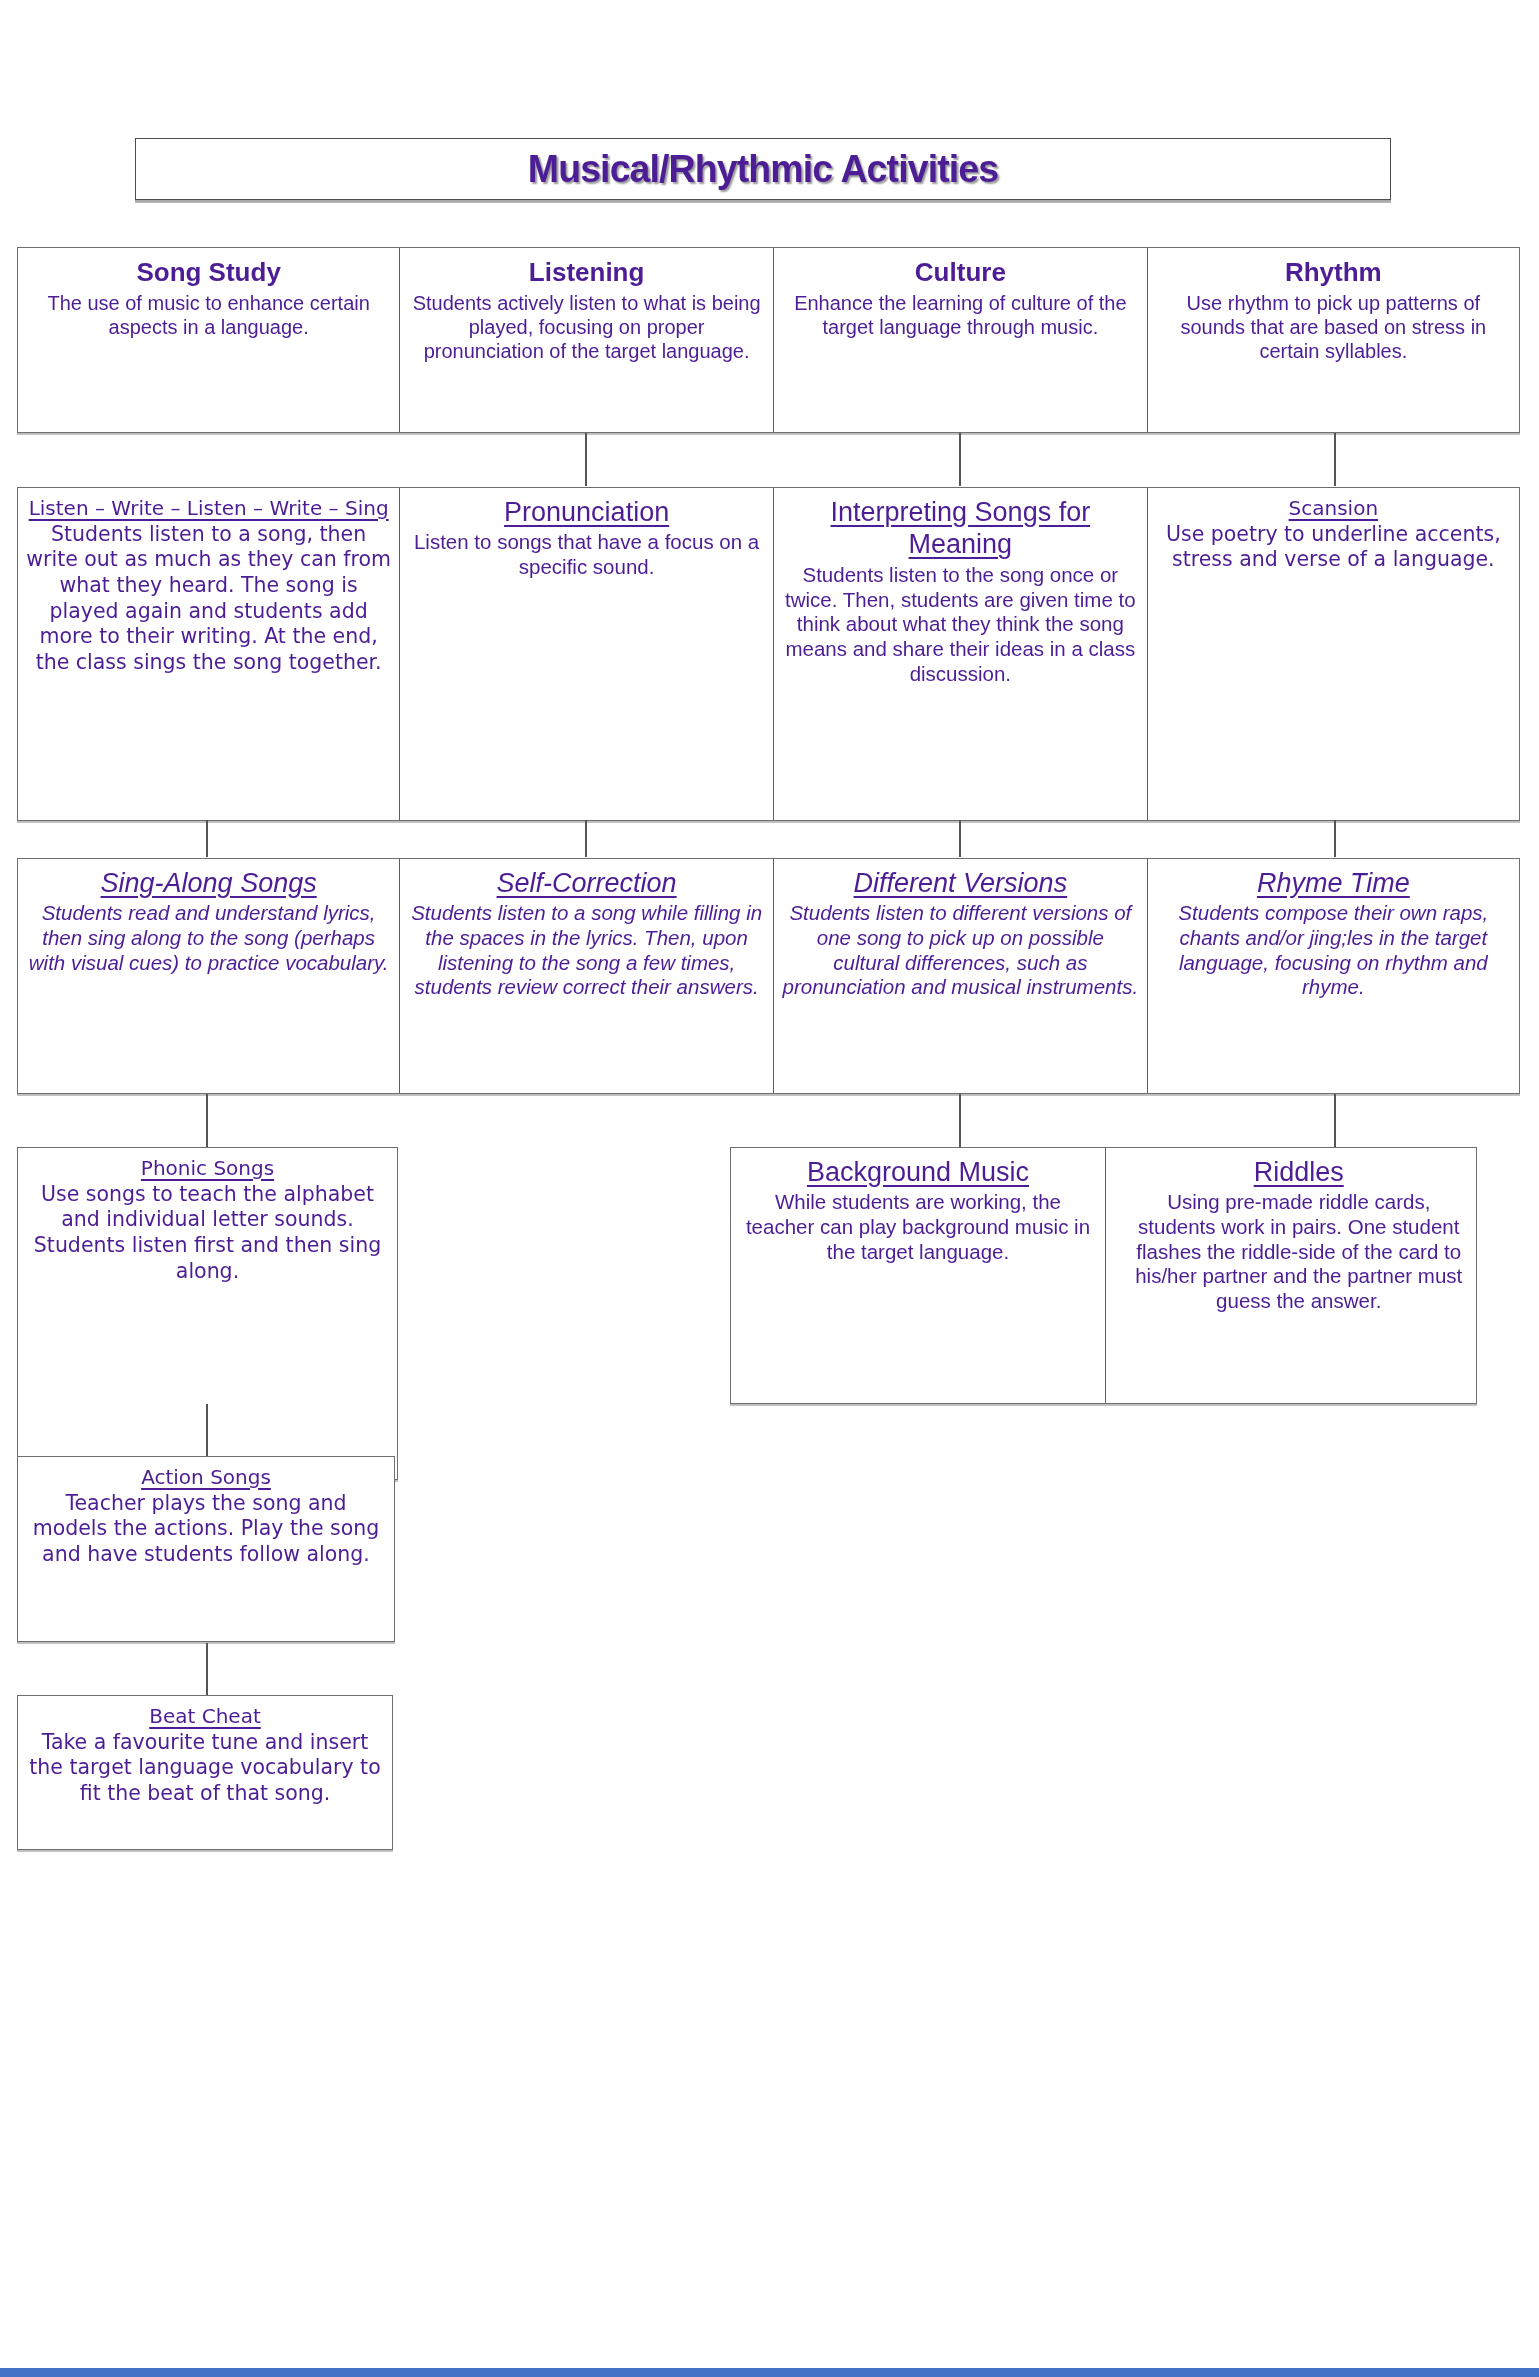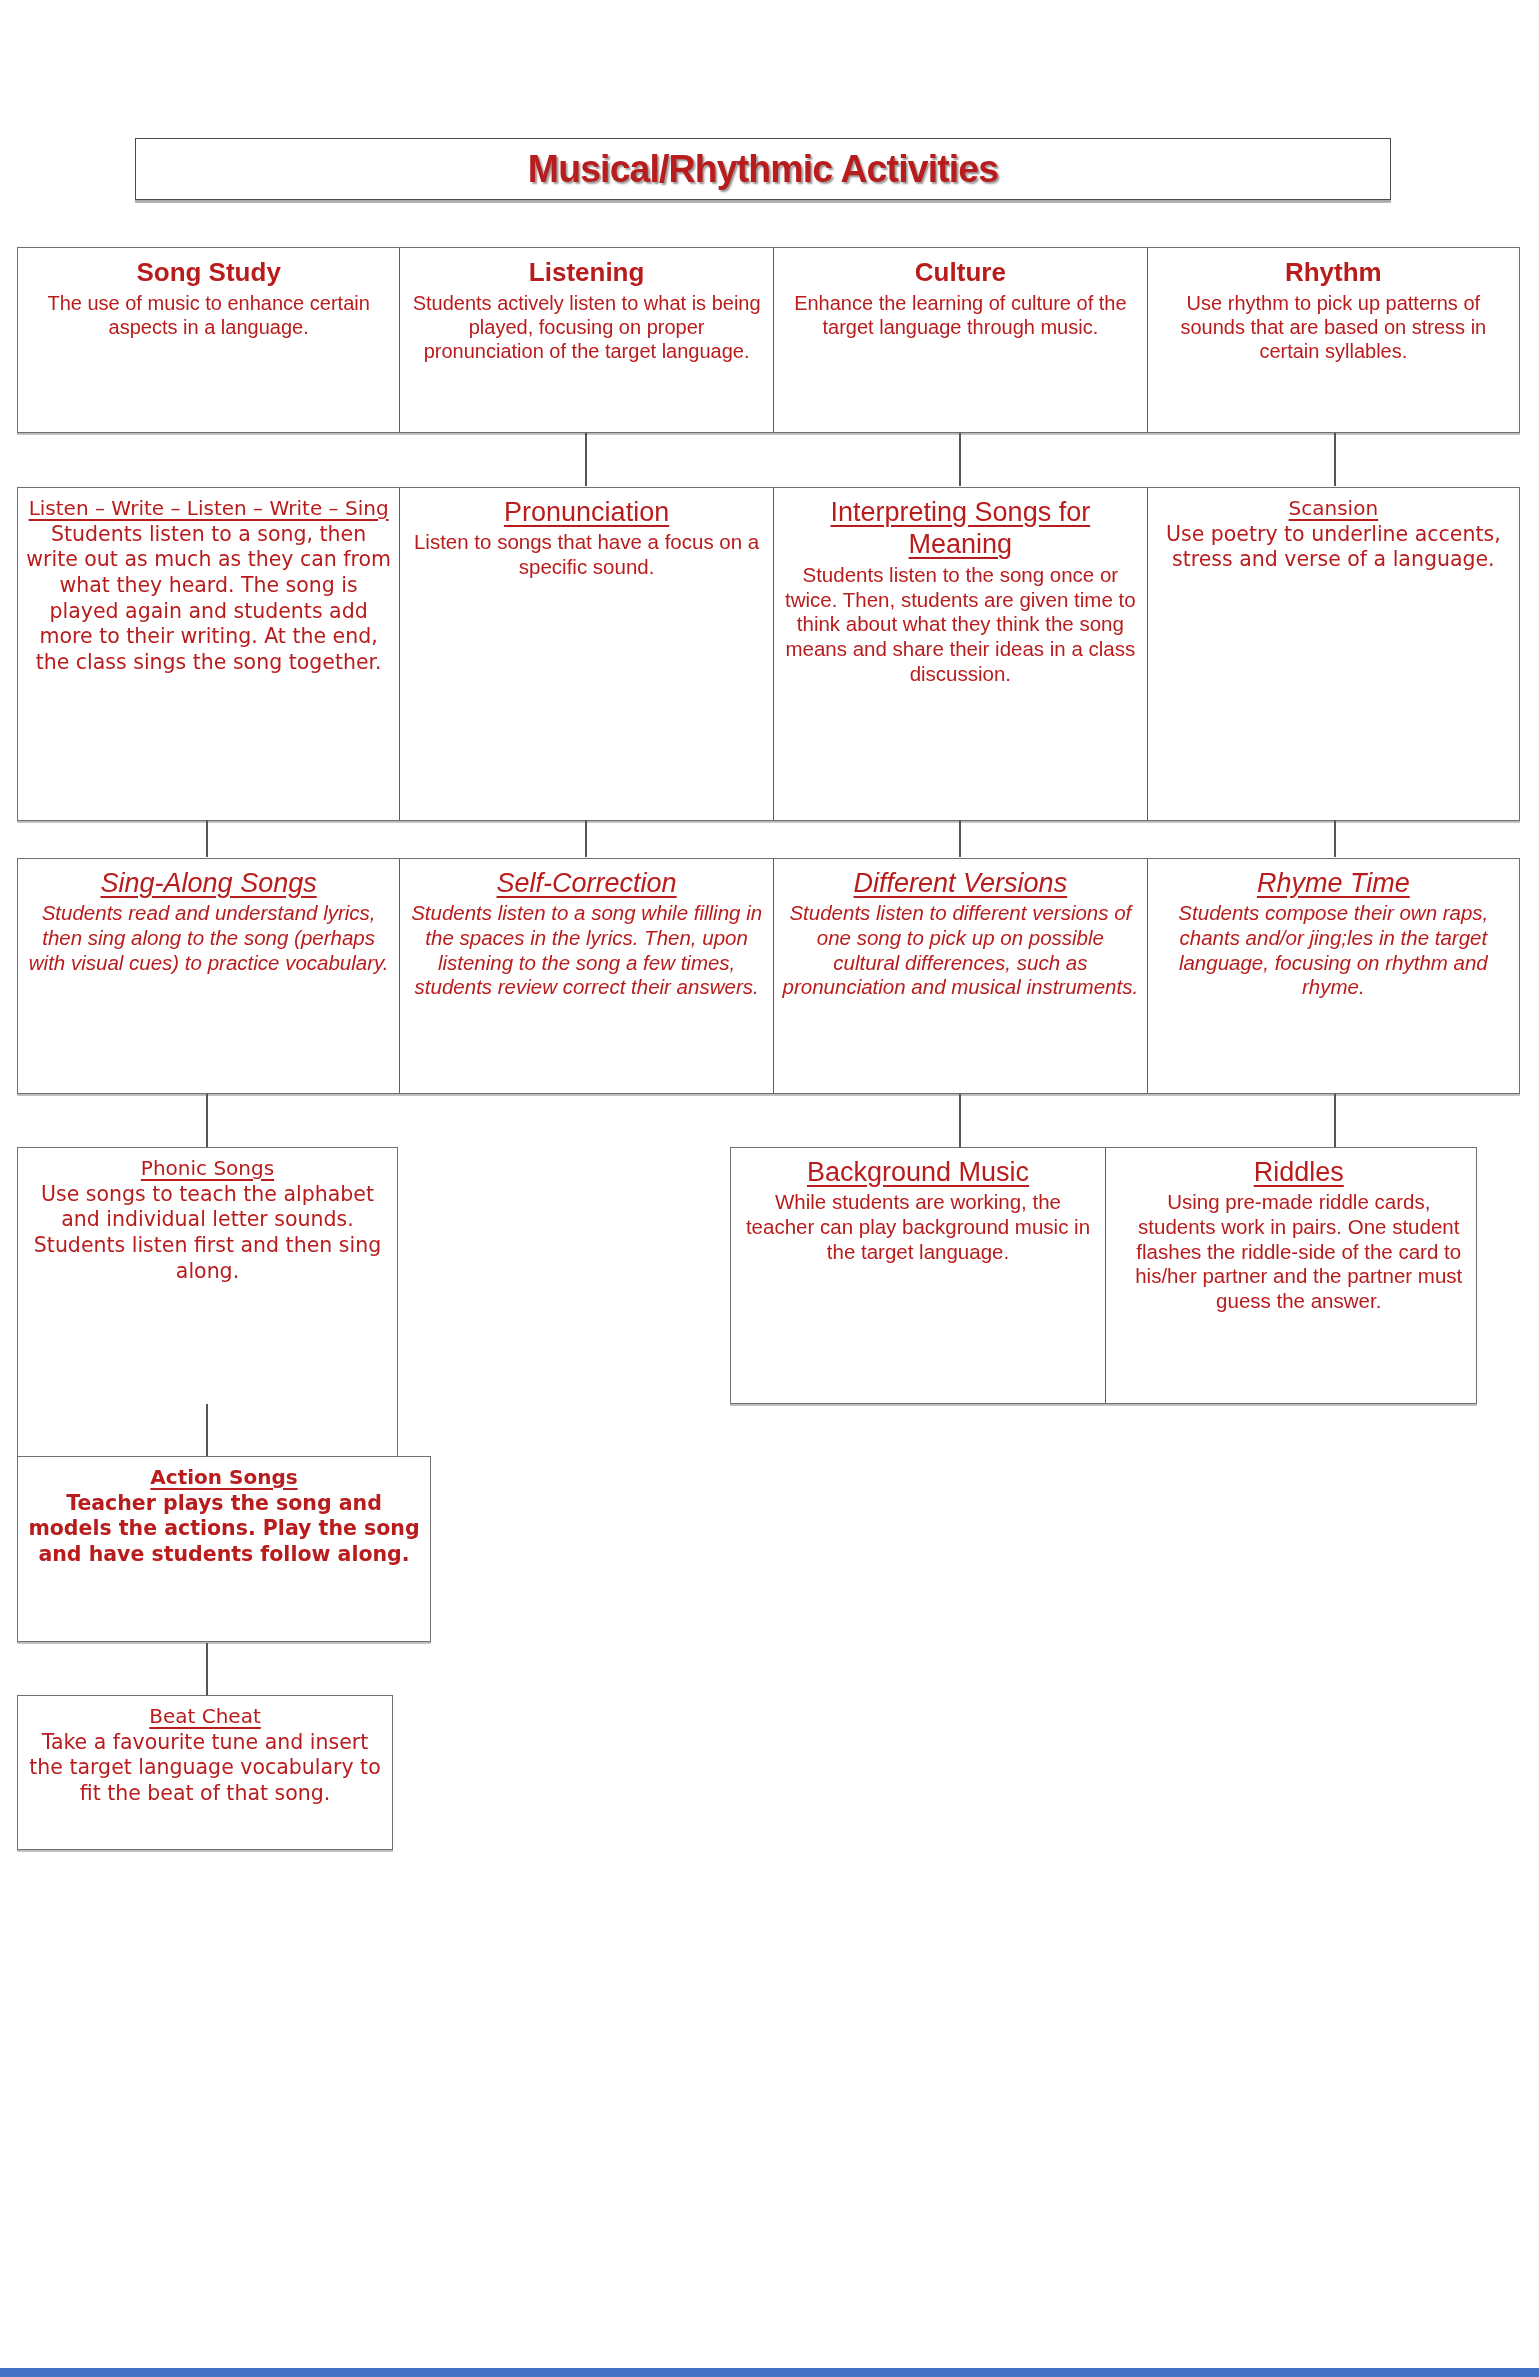--- a/index.html
+++ b/index.html
@@ -1,21 +1,21 @@
 <!DOCTYPE html>
 <html style="font-size:15px"><head>
 <meta charset="utf-8">
 <style>
   html,body{margin:0;padding:0;background:#ffffff;}
   #page{
     position:relative;
     width:1539px;height:2377px;
     background:#ffffff;
     font-family:"Liberation Sans", sans-serif;
-    color:#b91c1c;
+    color:#4c1d95;
     overflow:hidden;
   }
   
   #title-box{
     position:absolute;left:135px;top:138px;width:1254px;height:60px;
     border:1.9px solid #4c4c4c;
     box-shadow:0 2.8px 0 #a9a9a9;
     display:flex;align-items:center;justify-content:center;
     background:#fff;
   }
@@ -156,21 +156,21 @@
       <div class="box-body">While students are working, the teacher can play background music in the target language.</div>
     </div>
     <div class="cell narrow" style="width:49.8%;padding-left:23px;">
       <div class="box-title">Riddles</div>
       <div class="box-body">Using pre-made riddle cards, students work in pairs. One student flashes the riddle-side of the card to his/her partner and the partner must guess the answer.</div>
     </div>
   </div>
 
   <div class="connector" style="left: 206px; top: 1404px; height: 52px; background: rgb(85, 85, 85);"></div>
 
-  <div class="strip" style="left:17px;top:1456px;width:414px;height:186px;font-weight:bold;">
+  <div class="strip" style="left:17px;top:1456px;width:378px;height:186px;">
     <div class="cell gothic" style="width:100%;">
       <div class="box-title">Action Songs</div>
       <div class="box-body">Teacher plays the song and models the actions. Play the song and have students follow along.</div>
     </div>
   </div>
 
   <div class="connector" style="left: 206px; top: 1643px; height: 52px; background: rgb(85, 85, 85);"></div>
 
   <div class="strip" style="left:17px;top:1695px;width:376px;height:155px;">
     <div class="cell gothic" style="width:100%;">

